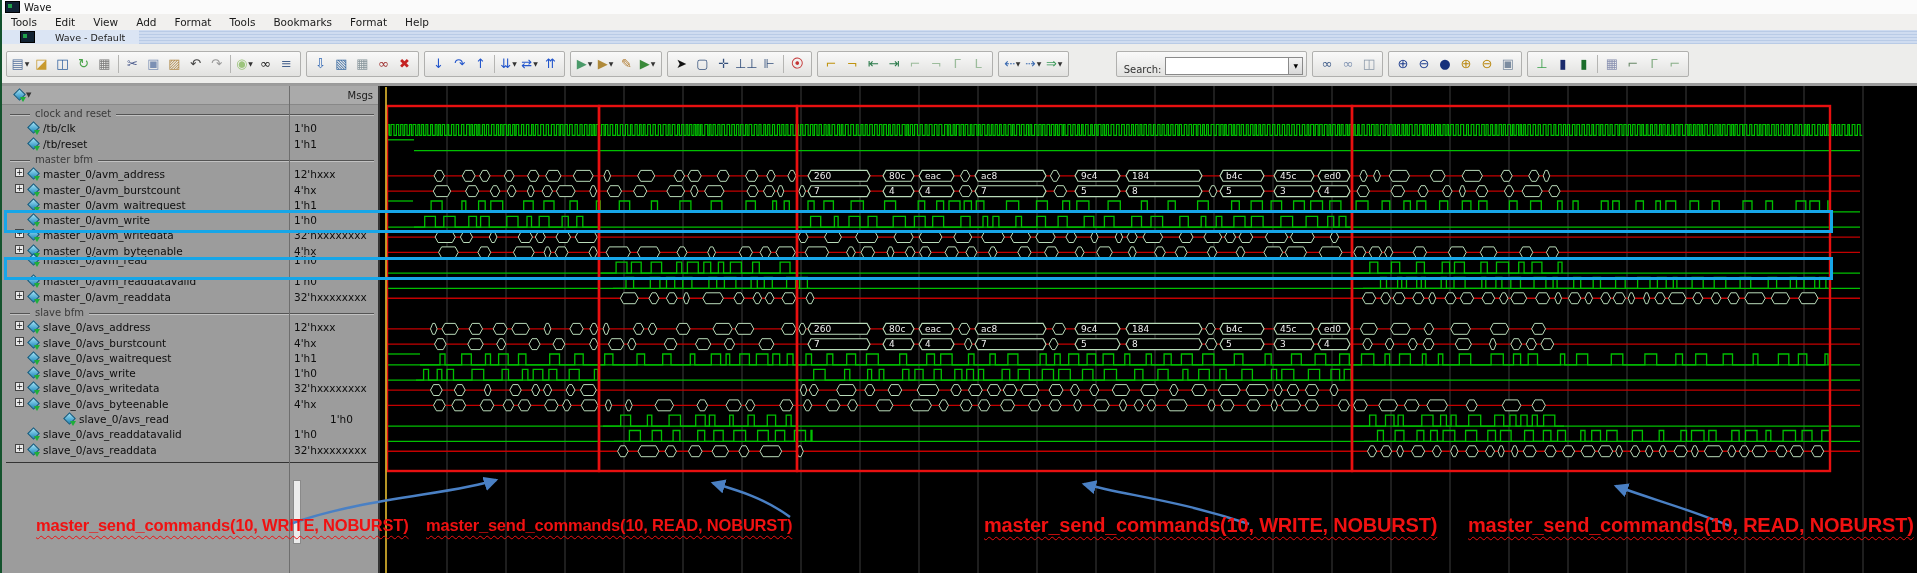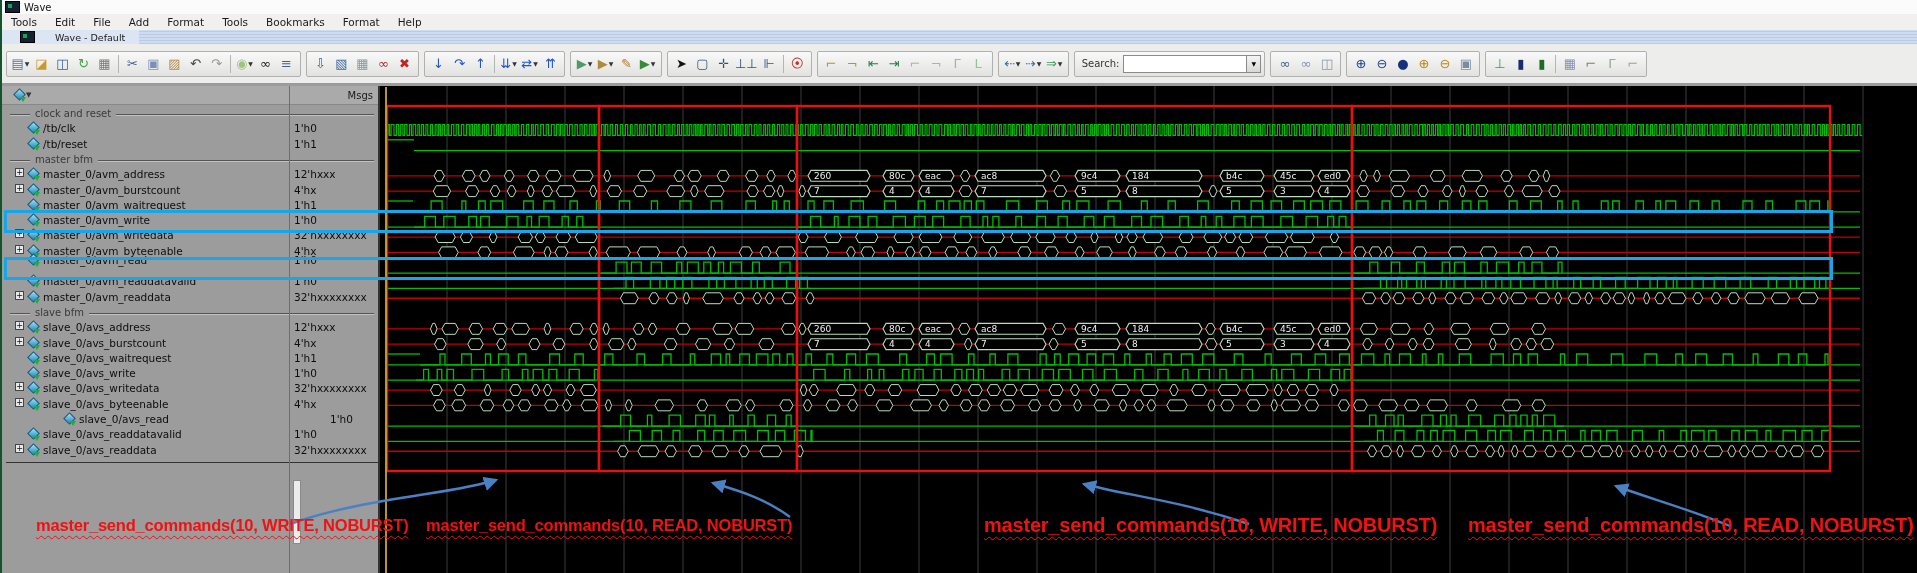--- a/index.html
+++ b/index.html
@@ -15,21 +15,21 @@
   #tabstrip{position:absolute;left:0;top:30px;width:100%;height:14px;
      background:repeating-linear-gradient(0deg,#b9cbe6 0 1px,#cfdcf0 1px 3px);}
   #tabstrip .tab{position:absolute;left:0;top:0;height:14px;background:#dbe5f4;display:flex;align-items:center;padding:0 14px 0 2px;}
   #tabstrip .tab span{font-size:9.5px;color:#222;margin-left:16px;}
   
   #toolbar{position:absolute;left:0;top:44px;width:100%;height:40px;background:#ededeb;border-bottom:1px solid #9a9a9a;box-sizing:border-box;display:flex;align-items:center;padding-left:4px;}
   .tgroup{display:flex;align-items:center;background:linear-gradient(#f9f9f9,#e2e2e0);border:1px solid #b0b0ae;border-radius:2px;margin-right:5px;padding:1px 3px;height:26px;box-sizing:border-box;}
   .tbtn{min-width:19px;height:22px;display:flex;align-items:center;justify-content:center;font-size:13px;border-radius:2px;cursor:default;position:relative;padding:0 1px;}
   .tbtn .dd{font-size:6px;color:#333;margin-left:1px;}
   .tsep{width:1px;height:18px;background:#b5b5b3;margin:0 3px;}
-  #searchbox{display:flex;align-items:center;}
+  #searchbox{display:flex;align-items:flex-end;margin-left:42px;}
   #searchbox label{font-size:10px;color:#333;margin:0 4px;}
   #searchbox input{width:118px;height:16px;border:1px solid #8a8a8a;font-size:10px;padding:0 2px;background:#fff;}
   #searchbox .ddbtn{width:13px;height:16px;background:linear-gradient(#f4f4f4,#d8d8d8);border:1px solid #8a8a8a;border-left:none;font-size:6px;display:flex;align-items:center;justify-content:center;}
   
   #main{position:absolute;left:0;top:86px;width:1917px;height:487px;background:#000;}
   #names-pane{position:absolute;left:0;top:0;width:378px;height:487px;background:#9c9c9c;border-right:2px solid #333;box-sizing:border-box;}
   #pane-header{position:absolute;left:0;top:0;width:100%;height:19px;background:#aaaaaa;border-bottom:1px solid #888;box-sizing:border-box;}
   #msgs-label{position:absolute;right:5px;top:4px;font-size:10px;color:#1a1a1a;}
   #col-sep{position:absolute;left:287px;top:0;width:1px;height:487px;background:#6e6e6e;}
   .sig-row{position:absolute;left:0;width:378px;height:15px;display:flex;align-items:flex-start;}
@@ -56,21 +56,21 @@
 <body>
 
 <div id="win">
   <div id="titlebar">
     <span class="app-ico"></span>
     <span>Wave</span>
   </div>
   <div id="menubar">
       <div class="menu-item">Tools</div>
       <div class="menu-item">Edit</div>
-      <div class="menu-item">File</div>
+      <div class="menu-item">View</div>
       <div class="menu-item">Add</div>
       <div class="menu-item">Format</div>
       <div class="menu-item">Tools</div>
       <div class="menu-item">Bookmarks</div>
       <div class="menu-item">Format</div>
       <div class="menu-item">Help</div>
     </div>
   <div id="tabstrip">
     <div class="tab">
       <span class="app-ico"></span>

